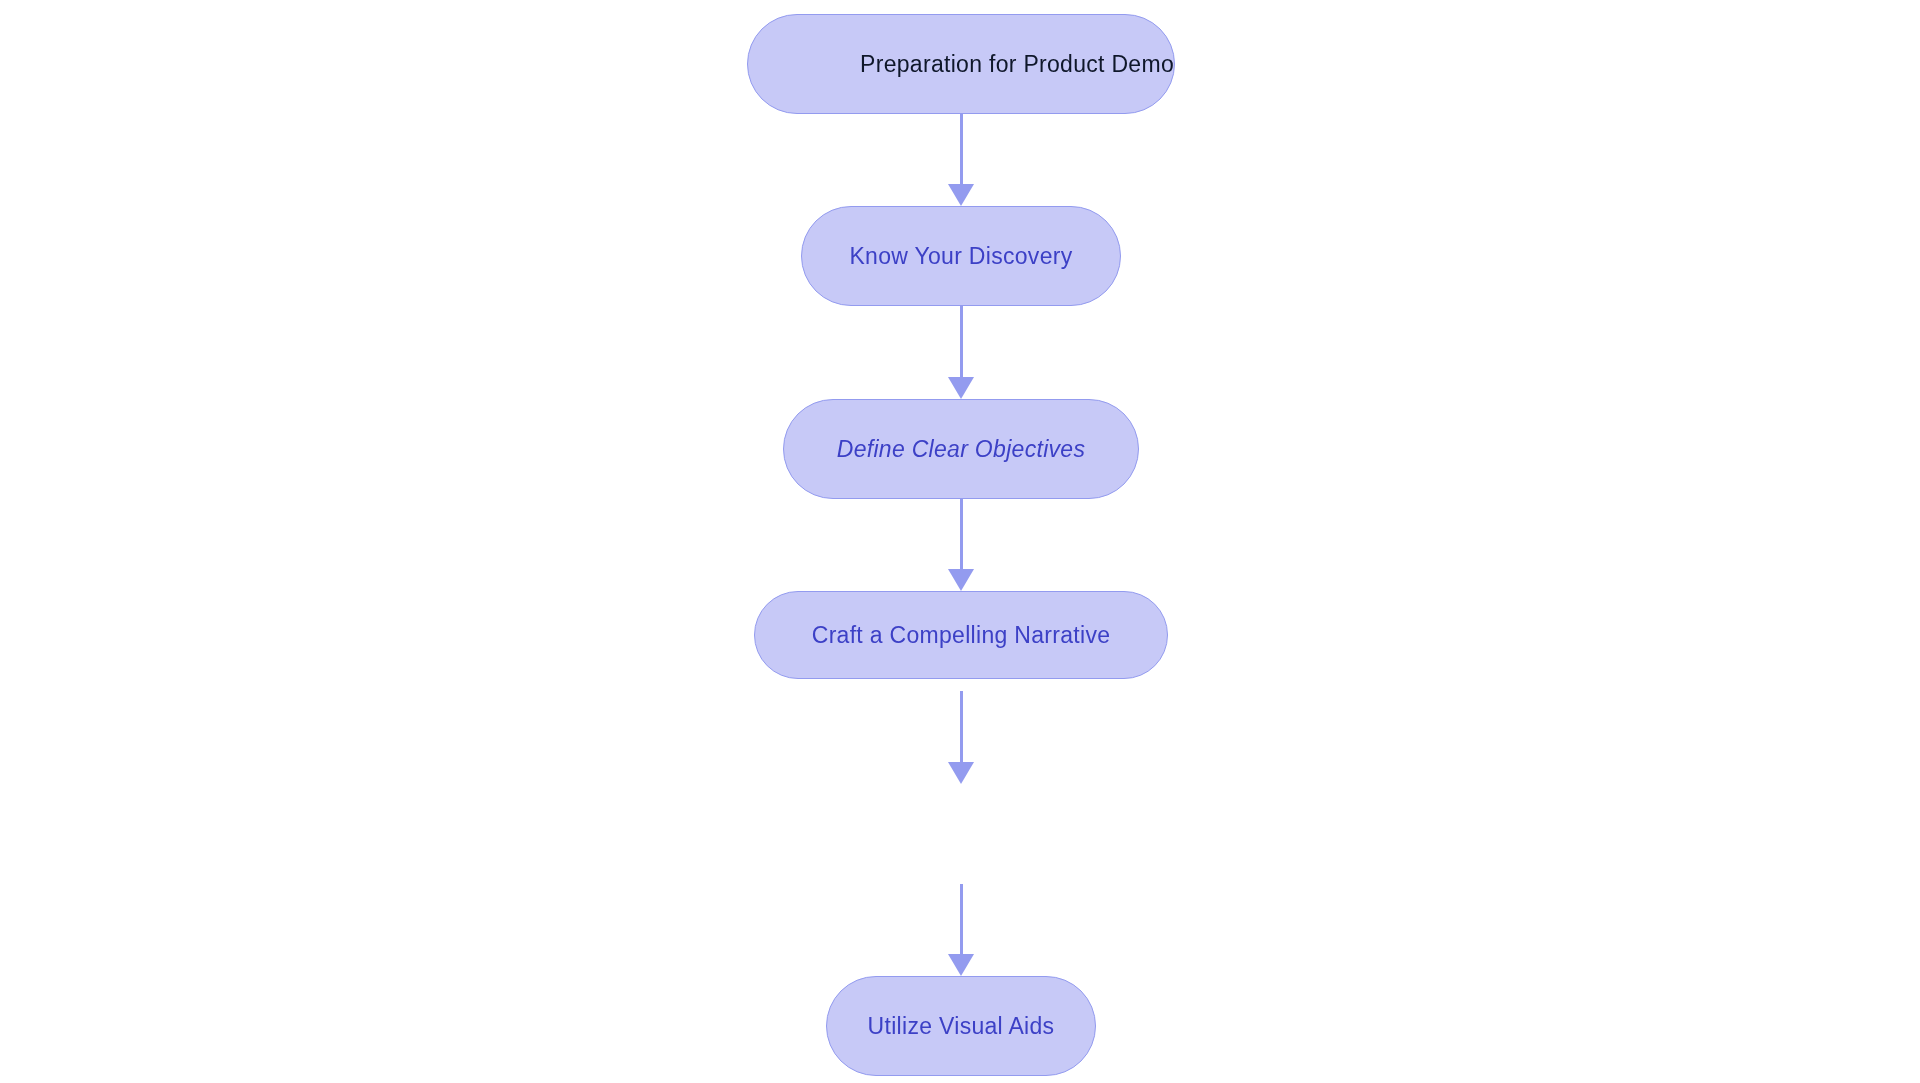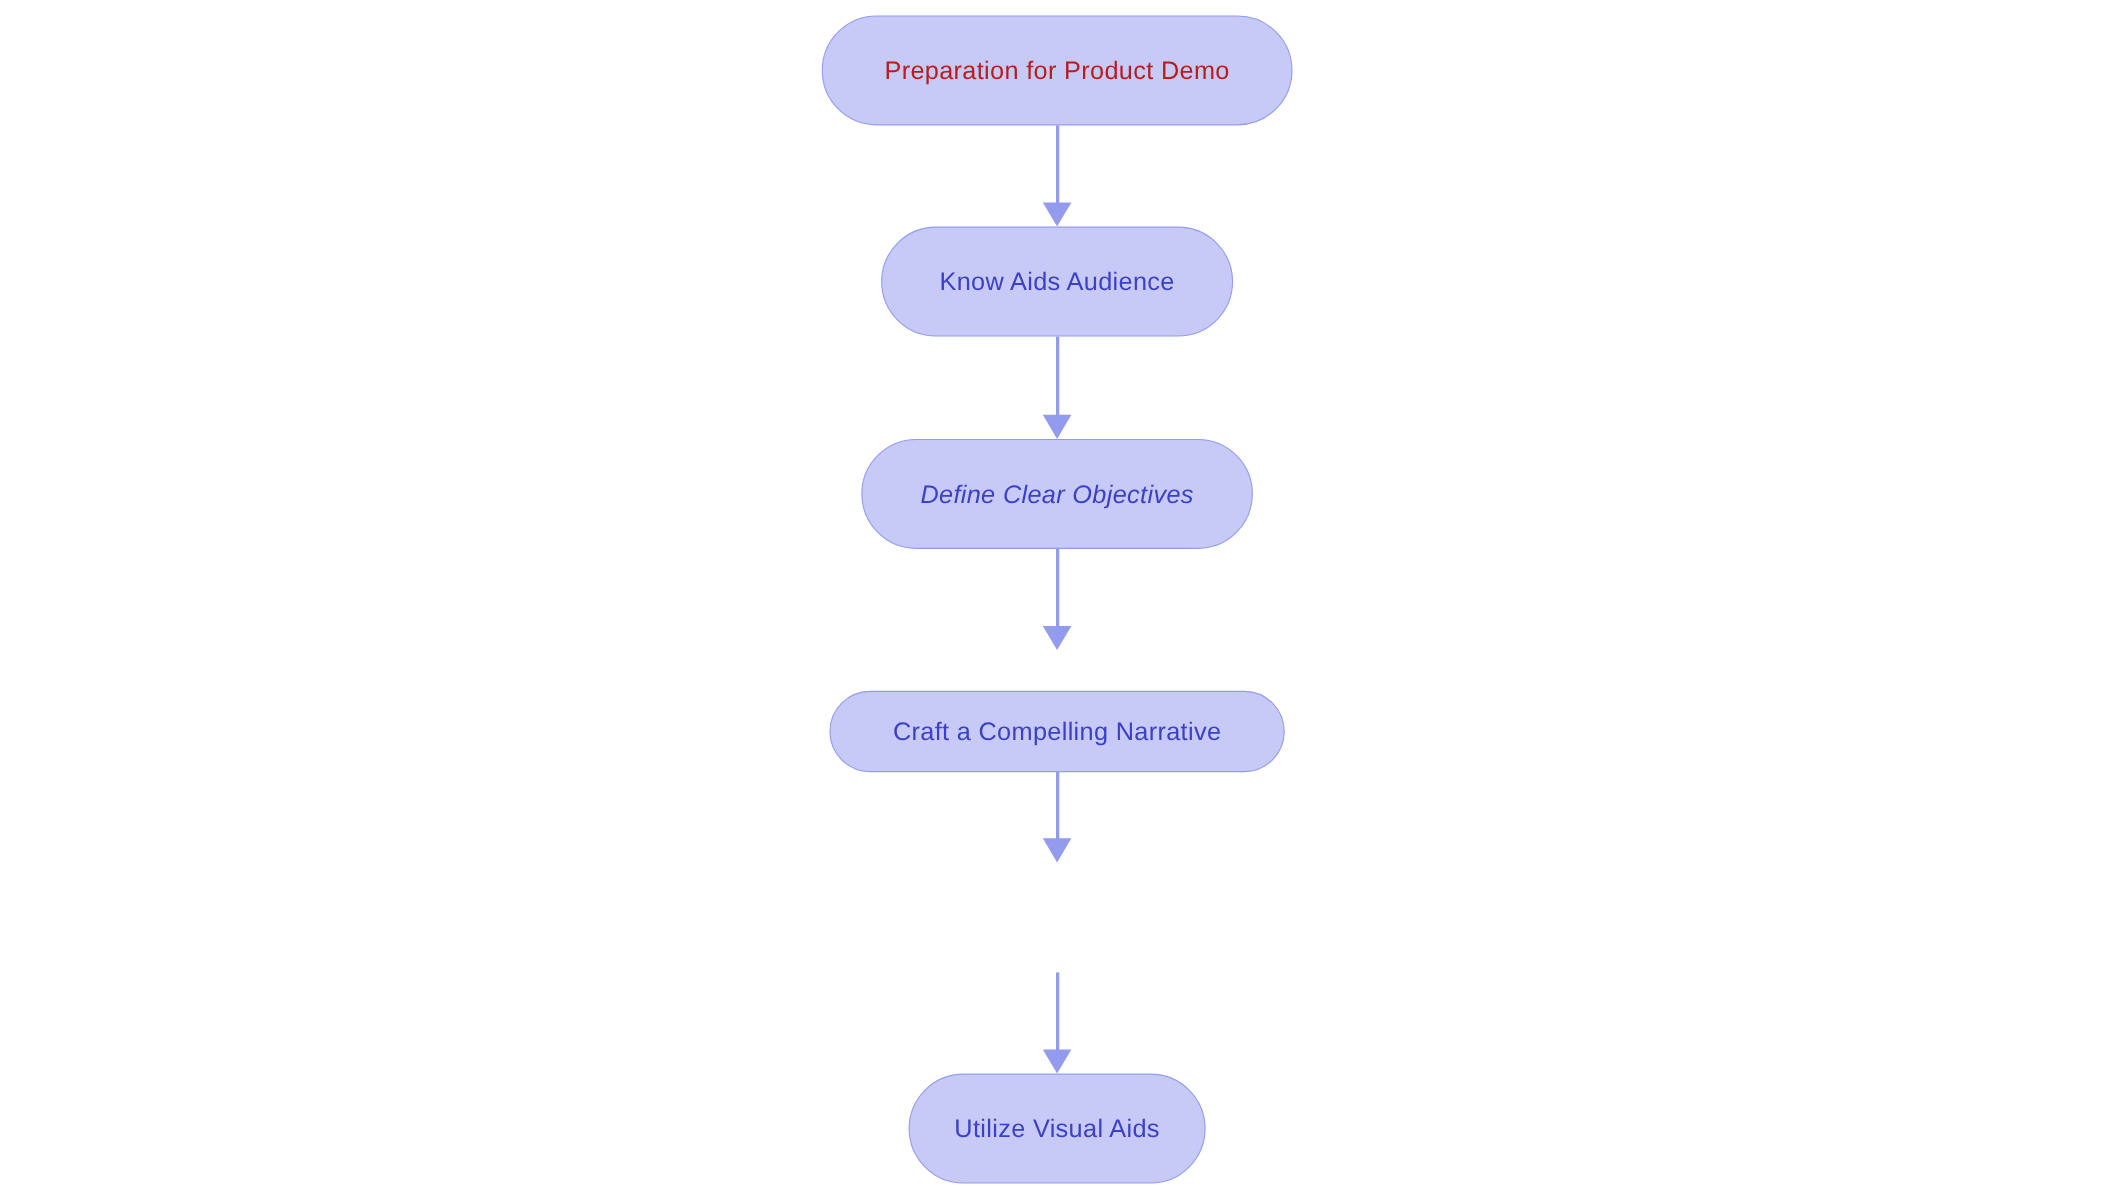--- a/index.html
+++ b/index.html
@@ -59,29 +59,29 @@
   </div>
   <div class="edge">
     <div class="edge-stem" style="left: 959.5px; top: 691px; height: 73px; background: rgb(147, 155, 239);"></div>
     <div class="edge-head" style="left: 948px; top: 762px; border-top-color: rgb(147, 155, 239);"></div>
   </div>
   <div class="edge">
     <div class="edge-stem" style="left: 959.5px; top: 884px; height: 72px; background: rgb(147, 155, 239);"></div>
     <div class="edge-head" style="left: 948px; top: 954px; border-top-color: rgb(147, 155, 239);"></div>
   </div>
 
-  <div class="node" style="width: 428px; height: 100px; left: 747px; top: 14px; background: rgb(199, 201, 247); border-color: rgb(147, 155, 239); color: #b91c1c;">
+  <div class="node" style="width: 428px; height: 100px; left: 747px; top: 14px; background: rgb(199, 201, 247); border-color: rgb(147, 155, 239); color: #0f172a; justify-content: flex-end;">
     <span class="node-label">Preparation for Product Demo</span>
   </div>
   <div class="node" style="width: 320px; height: 100px; left: 801px; top: 206px; background: rgb(199, 201, 247); border-color: rgb(147, 155, 239); color: rgb(60, 64, 198);">
-    <span class="node-label">Know Aids Audience</span>
+    <span class="node-label">Know Your Discovery</span>
   </div>
   <div class="node" style="width: 356px; height: 100px; left: 783px; top: 399px; background: rgb(199, 201, 247); border-color: rgb(147, 155, 239); color: rgb(60, 64, 198); font-style: italic;">
     <span class="node-label">Define Clear Objectives</span>
   </div>
-  <div class="node" style="width: 414px; height: 74px; left: 754px; top: 591px; background: rgb(199, 201, 247); border-color: rgb(147, 155, 239); color: rgb(60, 64, 198); margin-top: 37px;">
+  <div class="node" style="width: 414px; height: 88px; left: 754px; top: 591px; background: rgb(199, 201, 247); border-color: rgb(147, 155, 239); color: rgb(60, 64, 198);">
     <span class="node-label">Craft a Compelling Narrative</span>
   </div>
   <div class="node" style="width: 270px; height: 100px; left: 826px; top: 976px; background: rgb(199, 201, 247); border-color: rgb(147, 155, 239); color: rgb(60, 64, 198); justify-content: center;">
     <span class="node-label">Utilize Visual Aids</span>
   </div>
 
 </div>
 
 </body></html>

